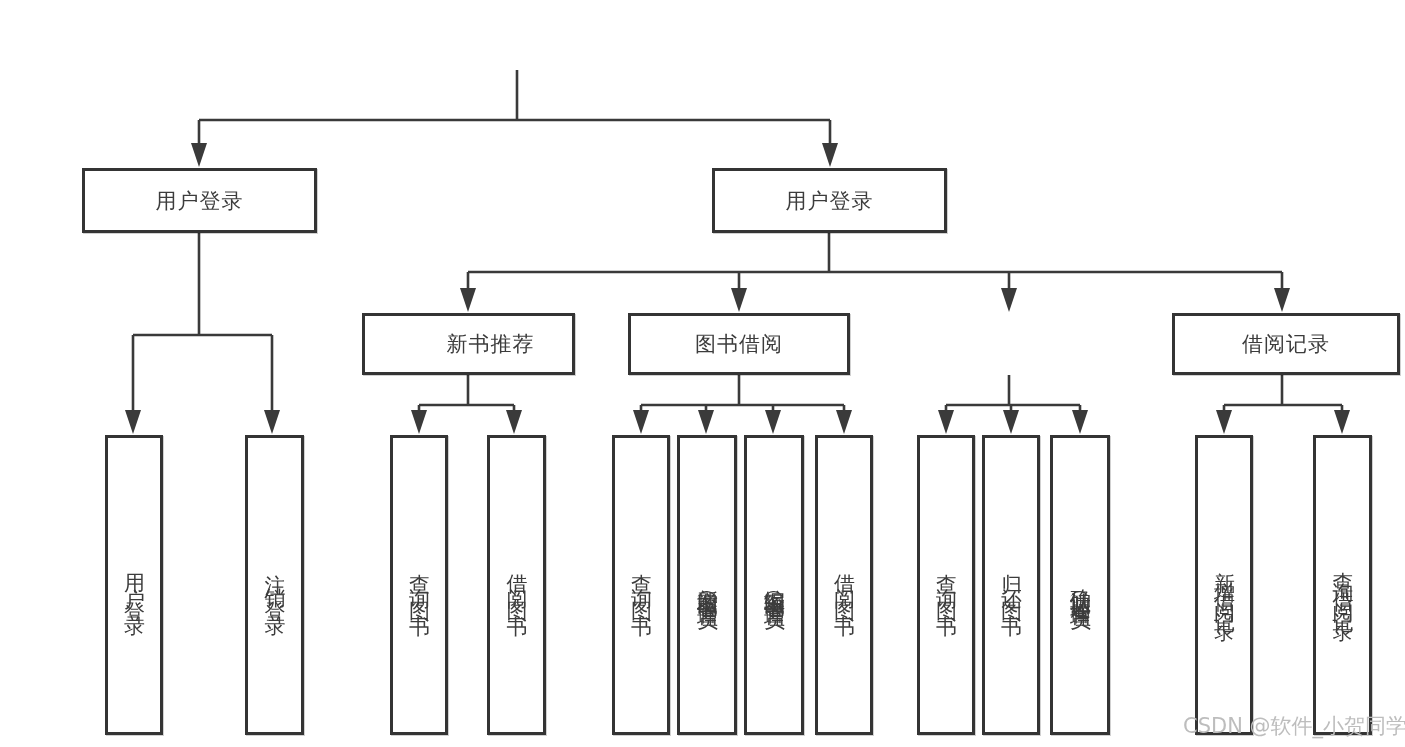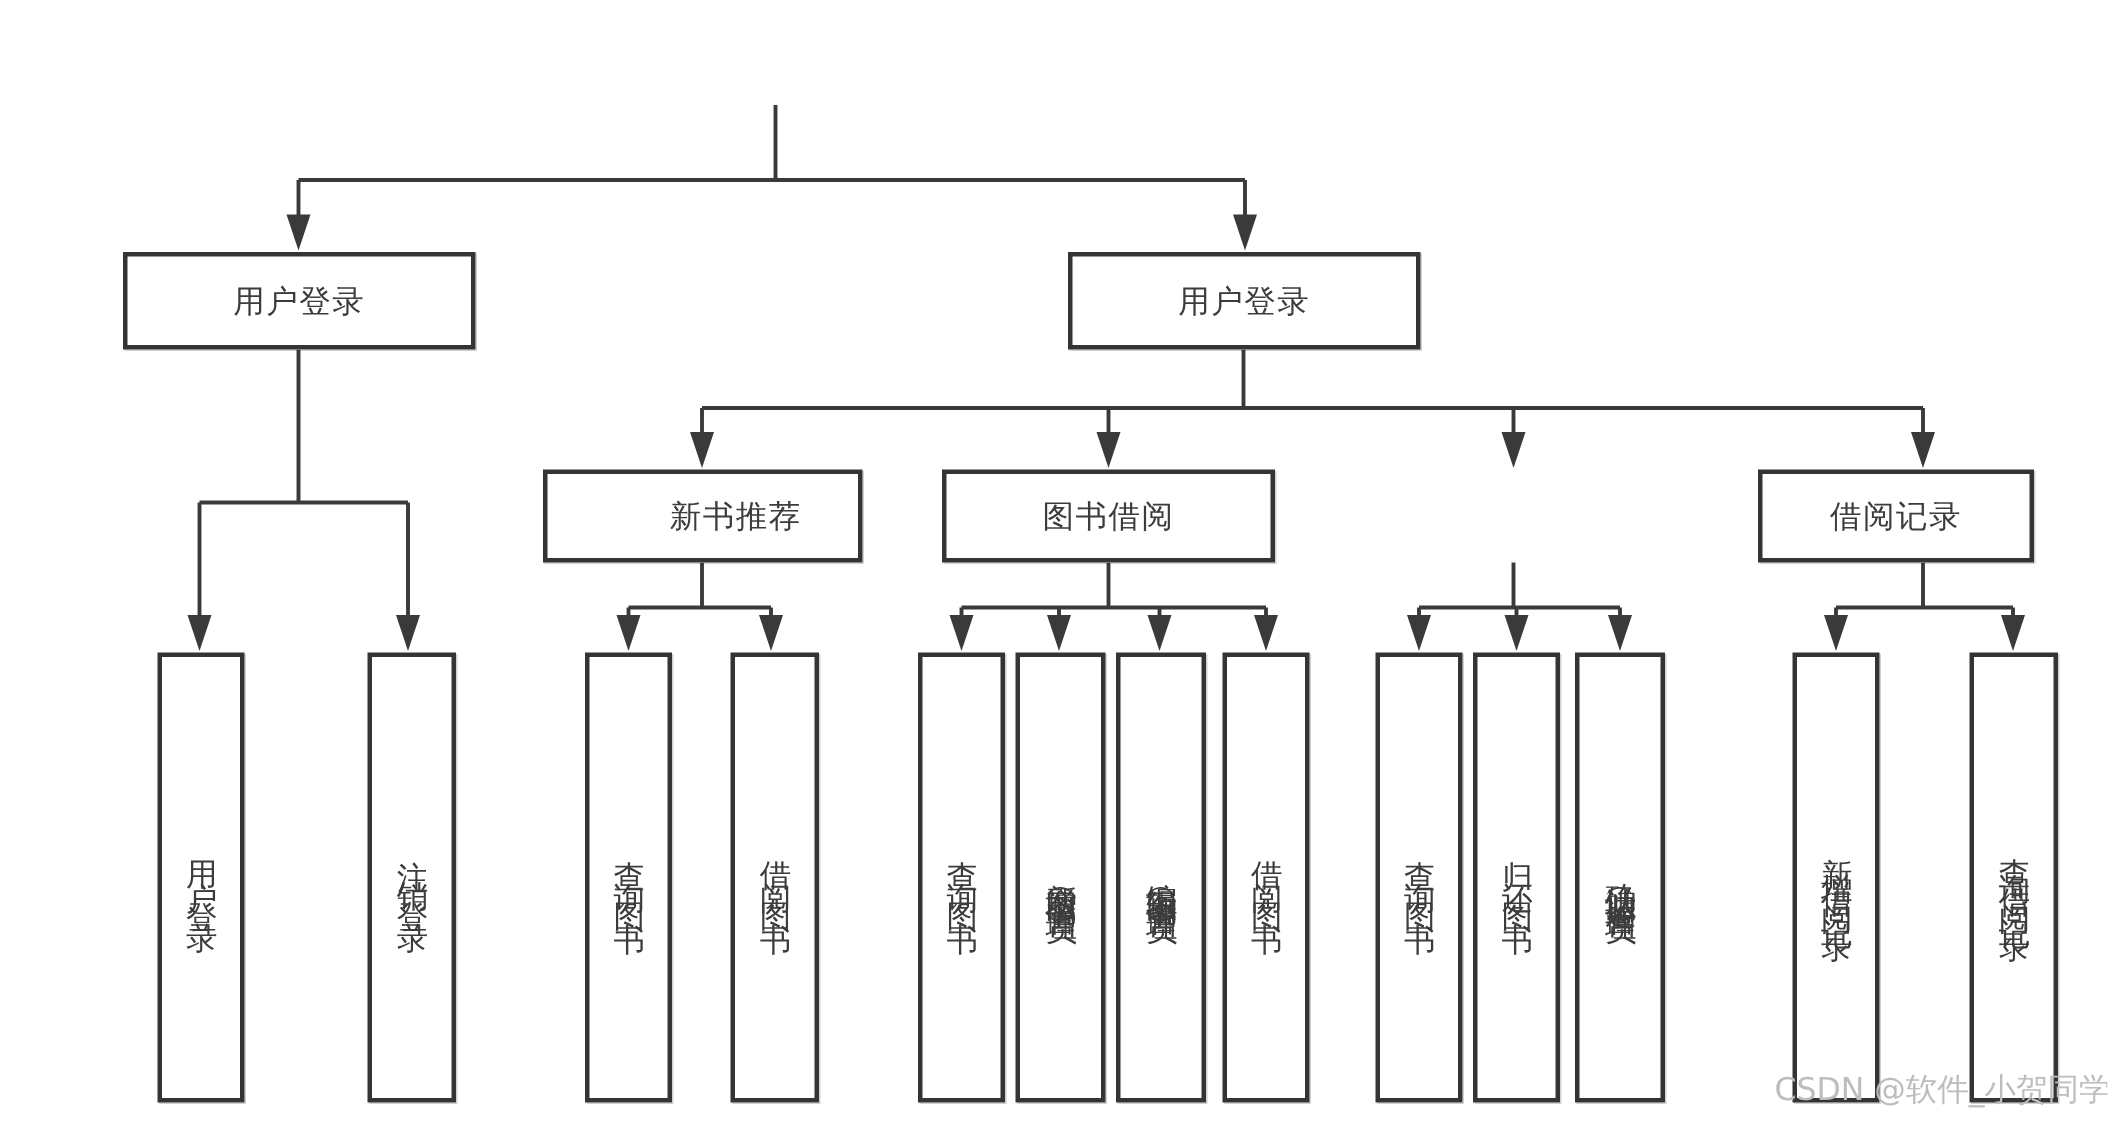--- a/index.html
+++ b/index.html
@@ -109,21 +109,21 @@
       <polygon points="1334,410 1350,410 1342,434"></polygon>
     </g>
   </svg>
 
 
   <div class="box hbox" style="left:82px;top:168px;width:235px;height:65px;">用户登录</div>
   <div class="box hbox" style="left:712px;top:168px;width:235px;height:65px;">用户登录</div>
 
   <div class="box hbox" style="left:362px;top:313px;width:213px;height:62px;padding-left:44px;">新书推荐</div>
   <div class="box hbox" style="left:628px;top:313px;width:222px;height:62px;">图书借阅</div>
-  <div class="box hbox" style="left:1172px;top:313px;width:184px;height:62px;">借阅记录</div>
+  <div class="box hbox" style="left:1172px;top:313px;width:228px;height:62px;">借阅记录</div>
 
   <div class="box vbox" style="left:105px;top:435px;width:58px;height:300px;">
     <span class="vtext ls-lg">用户登录</span>
   </div>
   <div class="box vbox" style="left:245px;top:435px;width:59px;height:300px;">
     <span class="vtext ls-lg">注销登录</span>
   </div>
 
   <div class="box vbox" style="left:390px;top:435px;width:58px;height:300px;">
     <span class="vtext ls-lg">查询图书</span>

